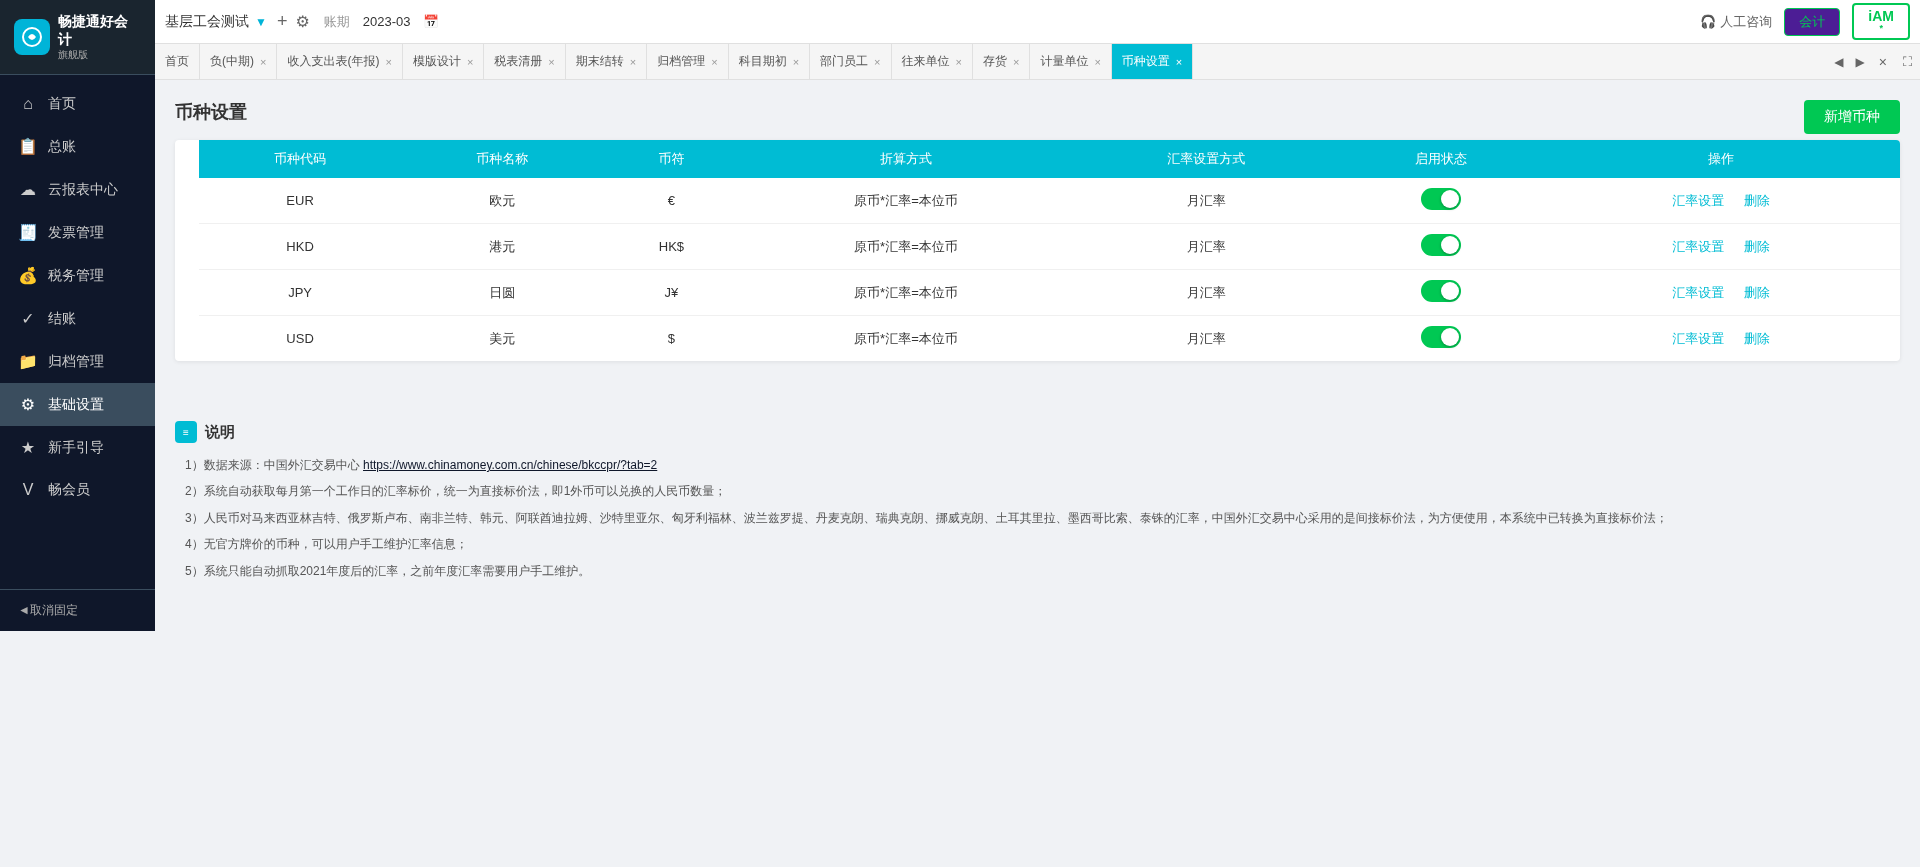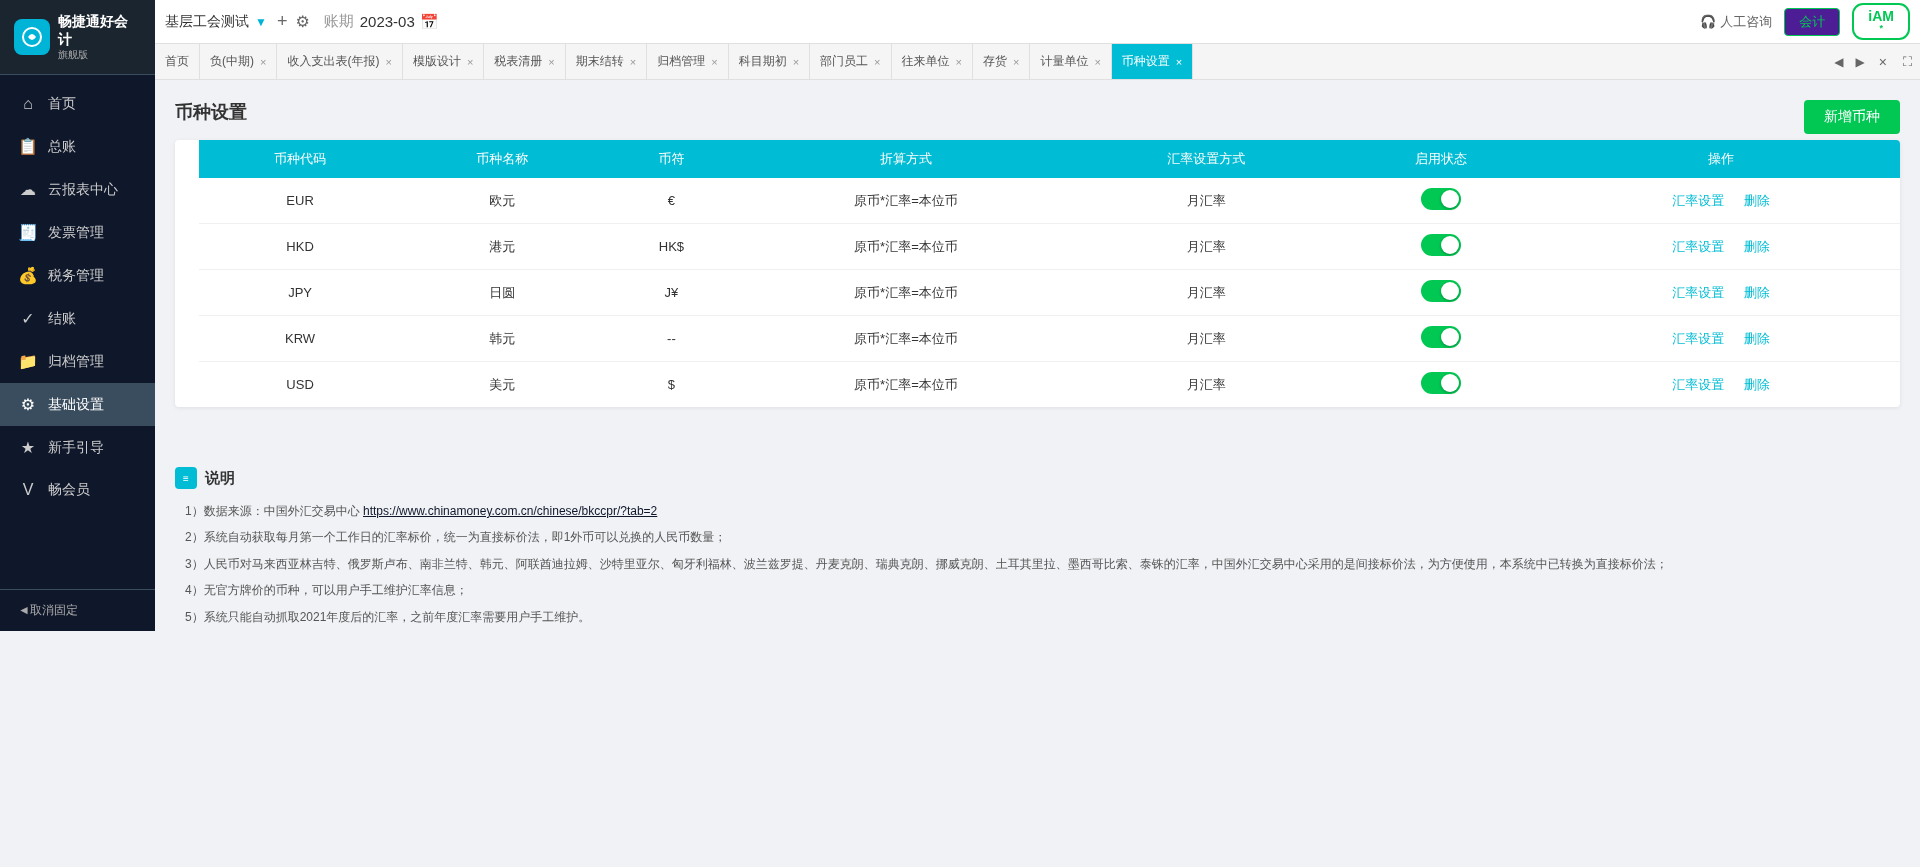--- a/index.html
+++ b/index.html
@@ -36,33 +36,33 @@
     .topbar {
       position: fixed; left: 155px; top: 0; right: 0; height: 44px;
       background: #fff; border-bottom: 1px solid #e0e0e0;
       display: flex; align-items: center; padding: 0 10px; z-index: 100;
     }
     .topbar-company { display: flex; align-items: center; font-size: 14px; color: #333; }
     .topbar-company-name { font-size: 14px; color: #333; margin-right: 6px; }
     .topbar-dropdown { color: #00b4d8; cursor: pointer; font-size: 12px; }
     .topbar-add { margin-left: 10px; color: #666; cursor: pointer; font-size: 18px; }
     .topbar-settings { margin-left: 8px; color: #666; cursor: pointer; }
-    .topbar-period { margin-left: 14px; font-size: 15px; color: #666; display: flex; align-items: center; gap: 6px; }
+    .topbar-period { margin-left: 14px; font-size: 13px; color: #666; display: flex; align-items: center; gap: 13px; }
     .topbar-period-label { color: #999; }
     .topbar-period-value { color: #333; font-weight: 500; }
     .topbar-period-icon { color: #00b4d8; cursor: pointer; }
     .topbar-right { margin-left: auto; display: flex; align-items: center; gap: 12px; }
     .topbar-help { display: flex; align-items: center; gap: 4px; color: #666; font-size: 13px; cursor: pointer; }
     .topbar-user-btn {
       background: #4c1d95; border: 1px solid #00c853; color: #00c853;
       padding: 4px 14px; border-radius: 4px; font-size: 13px; cursor: pointer;
     }
     .iam-badge {
       background: #fff; border: 2px solid #00c853; color: #00c853;
-      padding: 4px 14px; border-radius: 11px; font-size: 13px; font-weight: bold;
+      padding: 4px 14px; border-radius: 4px; font-size: 13px; font-weight: bold;
       display: flex; flex-direction: column; align-items: center; line-height: 1.1;
     }
     .iam-badge .iam-main { font-size: 14px; font-weight: bold; }
     .iam-badge .iam-sub { font-size: 9px; }
 
     
     .tabbar {
       position: fixed; left: 155px; top: 44px; right: 0; height: 36px;
       background: #f5f5f5; border-bottom: 1px solid #e0e0e0;
       display: flex; align-items: center; overflow-x: hidden; z-index: 99;
@@ -358,38 +358,20 @@
           <div class="toggle-thumb"></div>
         </div>
       </div>
     </td>
             <td>
       <a class="action-link">汇率设置</a>
       <a class="action-link" style="color:#00bcd4">删除</a>
     </td>
           </tr>
           <tr>
-            <td>KRW</td>
-            <td>韩元</td>
-            <td>--</td>
-            <td>原币*汇率=本位币</td>
-            <td>月汇率</td>
-            <td>
-      <div class="toggle">
-        <div class="toggle-track">
-          <div class="toggle-thumb"></div>
-        </div>
-      </div>
-    </td>
-            <td>
-      <a class="action-link">汇率设置</a>
-      <a class="action-link" style="color:#00bcd4">删除</a>
-    </td>
-          </tr>
-          <tr>
             <td>USD</td>
             <td>美元</td>
             <td>$</td>
             <td>原币*汇率=本位币</td>
             <td>月汇率</td>
             <td>
       <div class="toggle">
         <div class="toggle-track">
           <div class="toggle-thumb"></div>
         </div>

